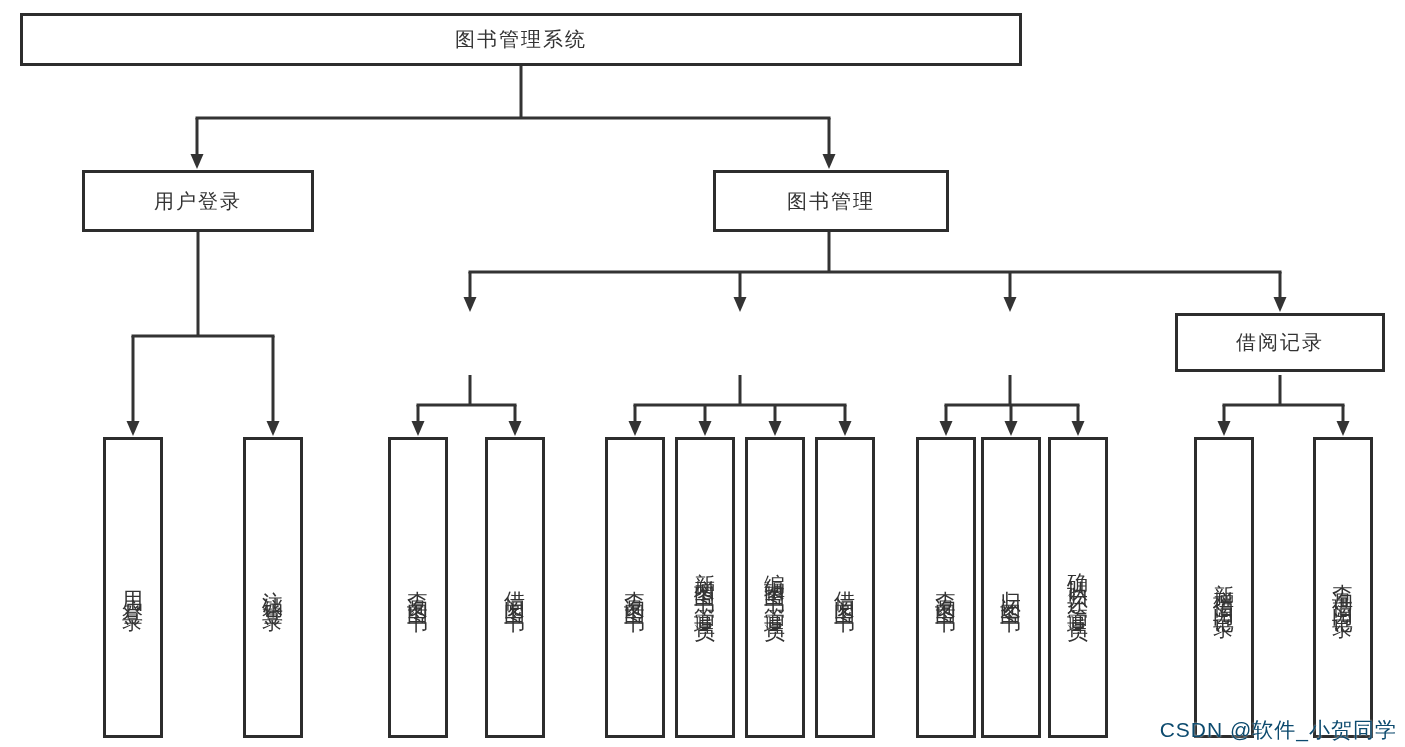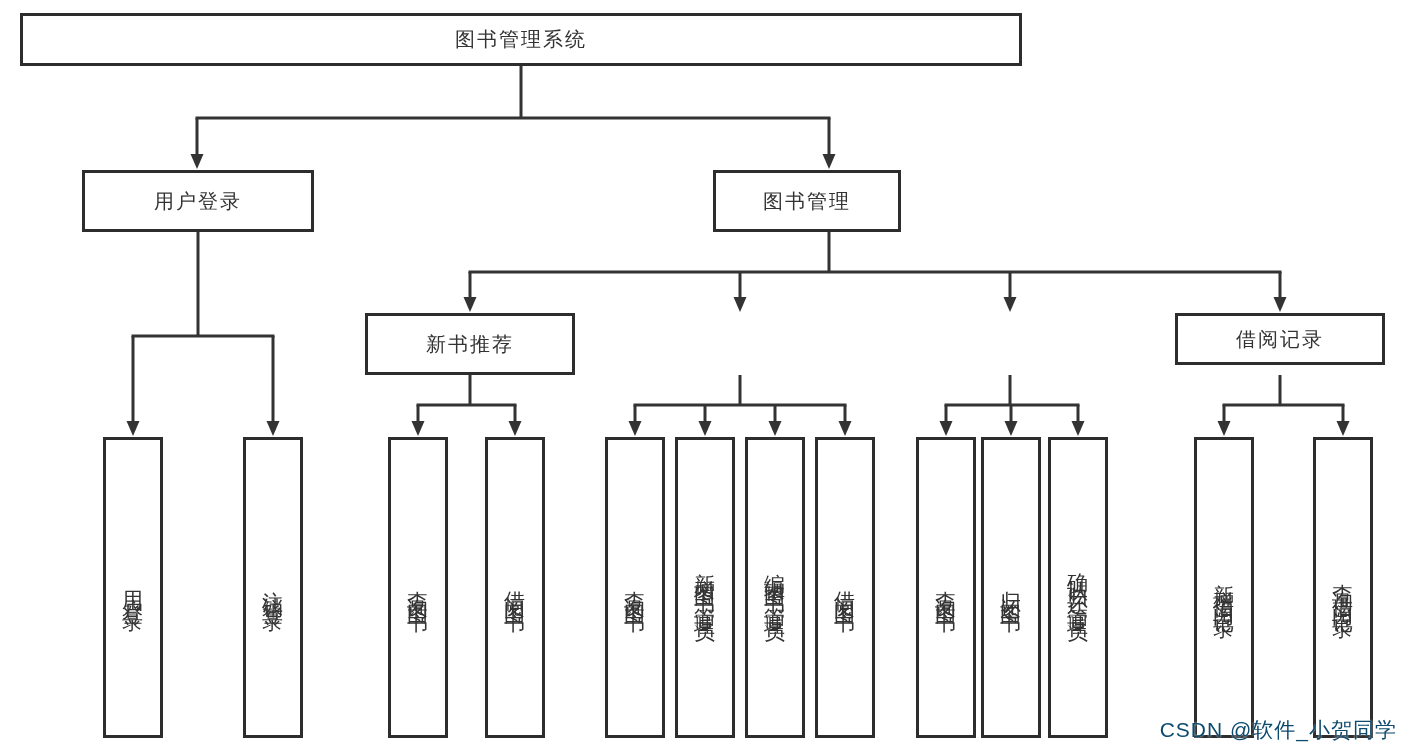--- a/index.html
+++ b/index.html
@@ -110,28 +110,25 @@
     </g>
   </svg>
 
   <div class="node node-h" style="left:20px;top:13px;width:1002px;height:53px">
     <span>图书管理系统</span>
   </div>
 
   <div class="node node-h" style="left:82px;top:170px;width:232px;height:62px">
     <span>用户登录</span>
   </div>
-  <div class="node node-h" style="left:713px;top:170px;width:188px;height:62px">
+  <div class="node node-h" style="left:713px;top:170px;width:236px;height:62px">
     <span>图书管理</span>
   </div>
 
-  <div class="node node-h" style="left:365px;top:313px;width:210px;height:62px">
-    <span>新书推荐</span>
-  </div>
-  <div class="node node-h" style="left:1175px;top:313px;width:210px;height:52px">
+  <div class="node node-h" style="left:1175px;top:313px;width:210px;height:59px">
     <span>借阅记录</span>
   </div>
 
   <div class="node node-v" style="left:103px;top:437px;width:60px;height:301px">
     <span>用户登录</span>
   </div>
   <div class="node node-v" style="left:243px;top:437px;width:60px;height:301px">
     <span>注销登录</span>
   </div>
 

